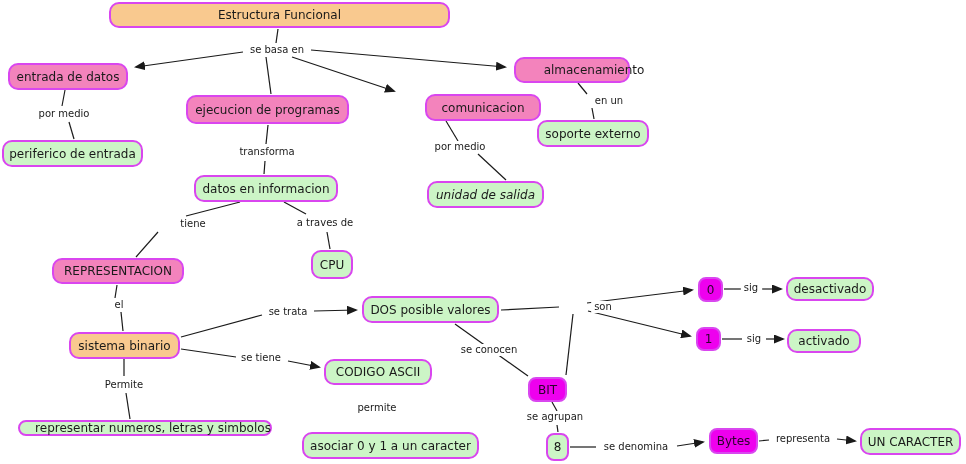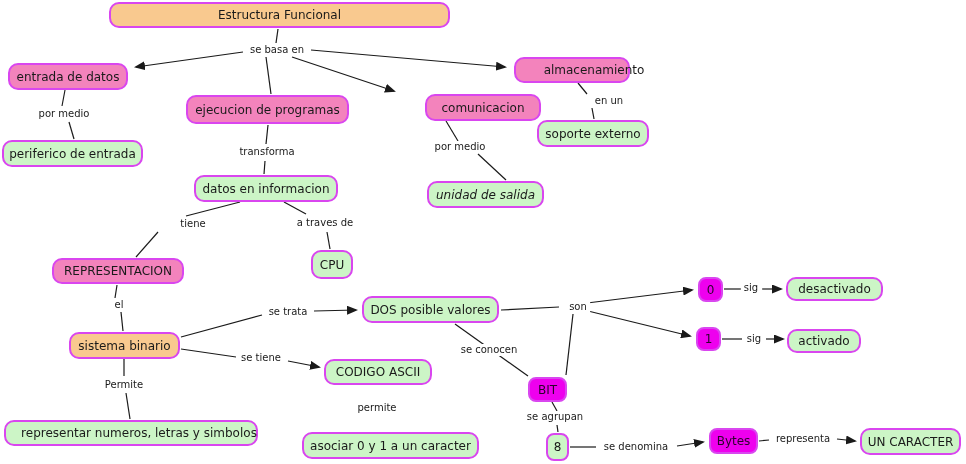--- a/index.html
+++ b/index.html
@@ -79,44 +79,44 @@
   <div class="node green" style="left:194px;top:175px;width:144px;height:27px;">datos en informacion</div>
   <div class="node pink" style="left:393px;top:94px;width:116px;height:27px;margin-left:32px;">comunicacion</div>
   <div class="node green" style="left:427px;top:181px;width:117px;height:27px;font-style:italic;">unidad de salida</div>
   <div class="node pink" style="left:514px;top:57px;width:116px;height:26px;padding-left:44px;">almacenamiento</div>
   <div class="node green" style="left:537px;top:120px;width:112px;height:27px;">soporte externo</div>
   <div class="node green" style="left:311px;top:250px;width:42px;height:29px;">CPU</div>
   <div class="node pink" style="left:52px;top:258px;width:132px;height:26px;">REPRESENTACION</div>
   <div class="node orange" style="left:69px;top:332px;width:111px;height:27px;">sistema binario</div>
   <div class="node green" style="left:362px;top:296px;width:137px;height:27px;">DOS posible valores</div>
   <div class="node magenta small" style="left:698px;top:277px;width:25px;height:25px;">0</div>
-  <div class="node green" style="left:786px;top:277px;width:97px;height:24px;">desactivado</div>
+  <div class="node green" style="left:786px;top:277px;width:88px;height:24px;">desactivado</div>
   <div class="node magenta small" style="left:696px;top:327px;width:25px;height:24px;">1</div>
   <div class="node green" style="left:787px;top:329px;width:74px;height:24px;">activado</div>
   <div class="node green" style="left:324px;top:359px;width:108px;height:26px;">CODIGO ASCII</div>
   <div class="node green" style="left:302px;top:432px;width:177px;height:27px;text-align:center;">asociar 0 y 1 a un caracter</div>
-  <div class="node green" style="left:4px;top:420px;width:254px;height:26px;padding-left:16px;">representar numeros, letras y simbolos</div>
+  <div class="node green" style="left:18px;top:420px;width:254px;height:16px;padding-left:16px;">representar numeros, letras y simbolos</div>
   <div class="node magenta small" style="left:528px;top:377px;width:39px;height:25px;">BIT</div>
   <div class="node green small" style="left:546px;top:433px;width:23px;height:28px;">8</div>
   <div class="node magenta small" style="left:709px;top:428px;width:49px;height:26px;">Bytes</div>
   <div class="node green" style="left:860px;top:428px;width:101px;height:27px;">UN CARACTER</div>
 
   <div class="lbl" style="left:277px;top:50px;">se basa en</div>
   <div class="lbl" style="left:64px;top:114px;">por medio</div>
   <div class="lbl" style="left:267px;top:152px;text-align:right;">transforma</div>
   <div class="lbl" style="left:460px;top:147px;">por medio</div>
   <div class="lbl" style="left:609px;top:101px;">en un</div>
   <div class="lbl" style="left:166px;top:224px;margin-left:27px;">tiene</div>
   <div class="lbl" style="left:325px;top:223px;">a traves de</div>
   <div class="lbl" style="left:119px;top:305px;">el</div>
   <div class="lbl" style="left:288px;top:312px;">se trata</div>
   <div class="lbl" style="left:261px;top:358px;">se tiene</div>
   <div class="lbl" style="left:124px;top:385px;">Permite</div>
   <div class="lbl" style="left:377px;top:408px;">permite</div>
-  <div class="lbl" style="left:578px;top:307px;">son</div>
+  <div class="lbl" style="left:603px;top:307px;">son</div>
   <div class="lbl" style="left:489px;top:350px;">se conocen</div>
   <div class="lbl" style="left:751px;top:288px;">sig</div>
   <div class="lbl" style="left:754px;top:339px;">sig</div>
   <div class="lbl" style="left:555px;top:417px;">se agrupan</div>
   <div class="lbl" style="left:636px;top:447px;">se denomina</div>
   <div class="lbl" style="left:803px;top:439px;">representa</div>
 
 </div>
 
 </body></html>

